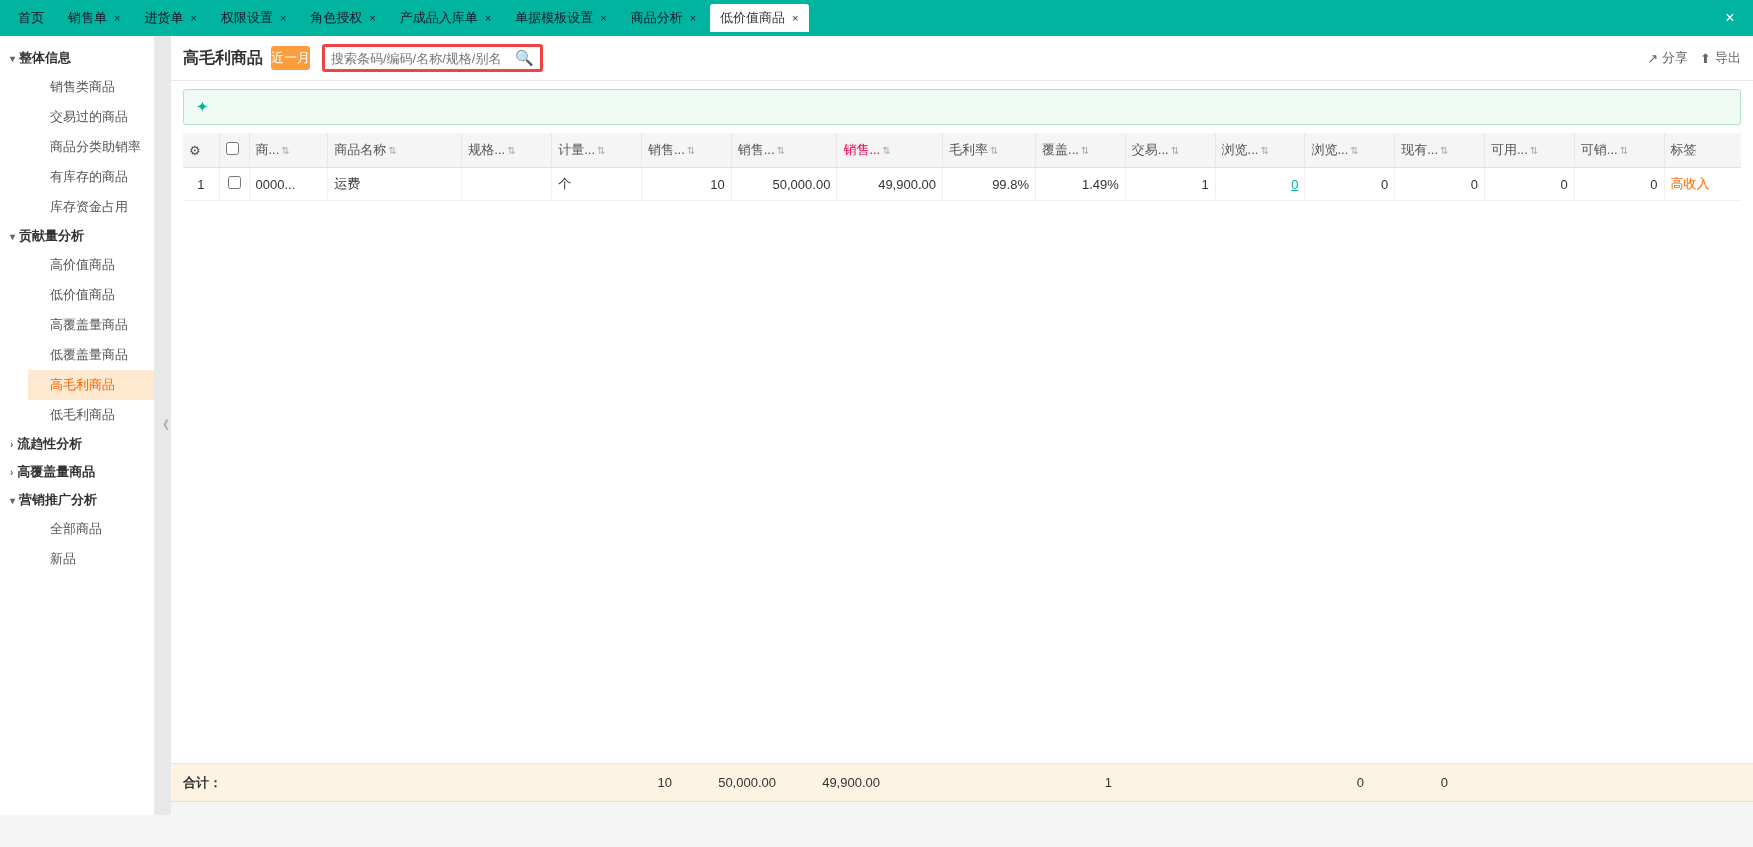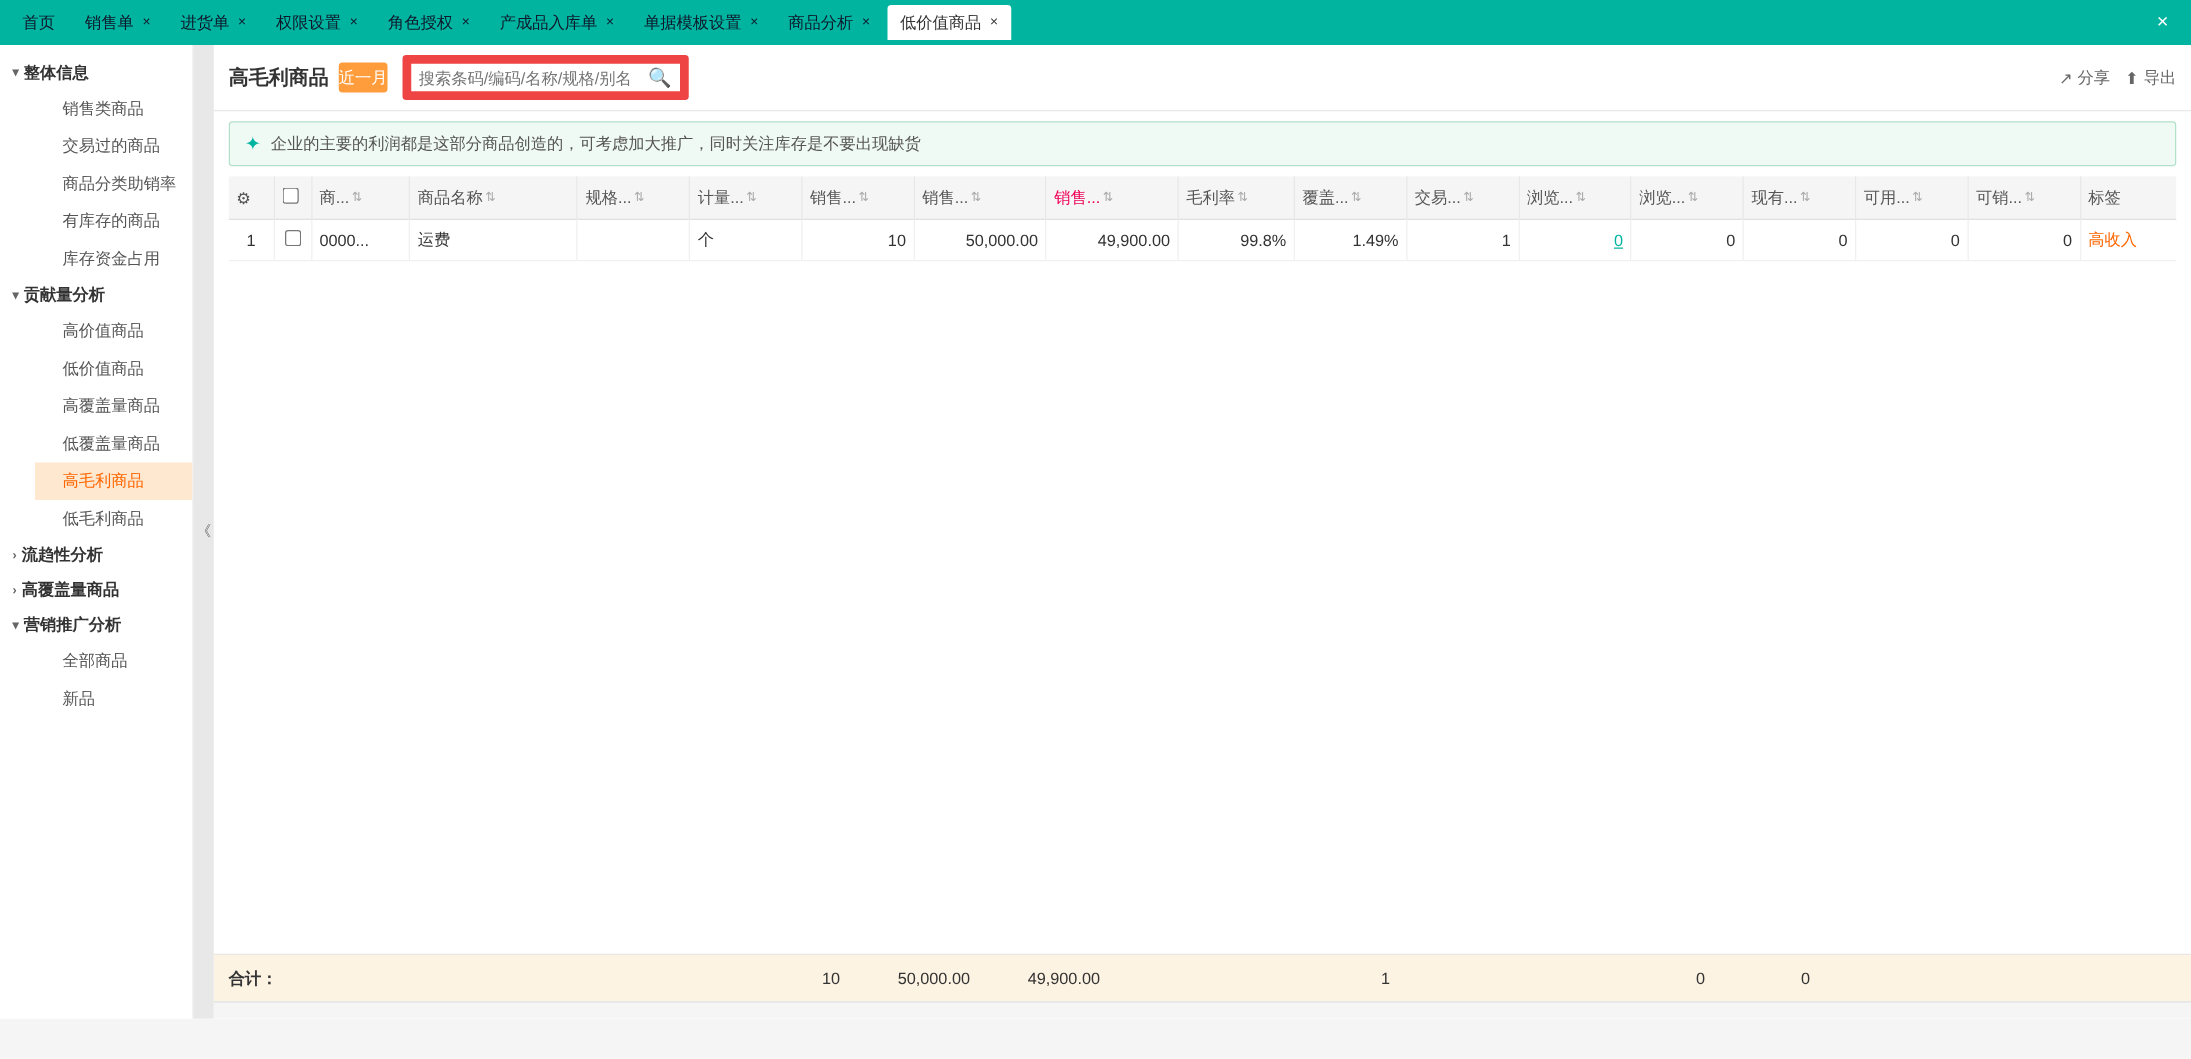--- a/index.html
+++ b/index.html
@@ -91,21 +91,21 @@
       color: #fff;
       border: none;
       border-radius: 3px;
       padding: 3px 0;
       cursor: pointer;
       font-size: 13px;
     }
     .search-box {
       display: flex;
       align-items: center;
-      border: 7px solid #ef4444;
+      border: 3px solid #ef4444;
       border-radius: 3px;
       padding: 2px 6px;
       background: #fff;
       gap: 4px;
       margin-left: 4px;
     }
     .search-box input {
       border: none;
       outline: none;
       font-size: 13px;
@@ -347,21 +347,20 @@
         </button>
         <button class="action-btn">
           <span>⬆</span>
           <span>导出</span>
         </button>
       </div>
     </div>
 
     <div class="alert-box">
       <span class="alert-icon">✦</span>
-      <span>企业的主要的利润都是这部分商品创造的，可考虑加大推广，同时关注库存是不要出现缺货</span>
     </div>
 
     <div class="table-wrapper">
       <table>
         <thead>
           <tr>
             <th style="width:36px;">
               <span>⚙</span>
             </th>
             <th style="width:30px;">

